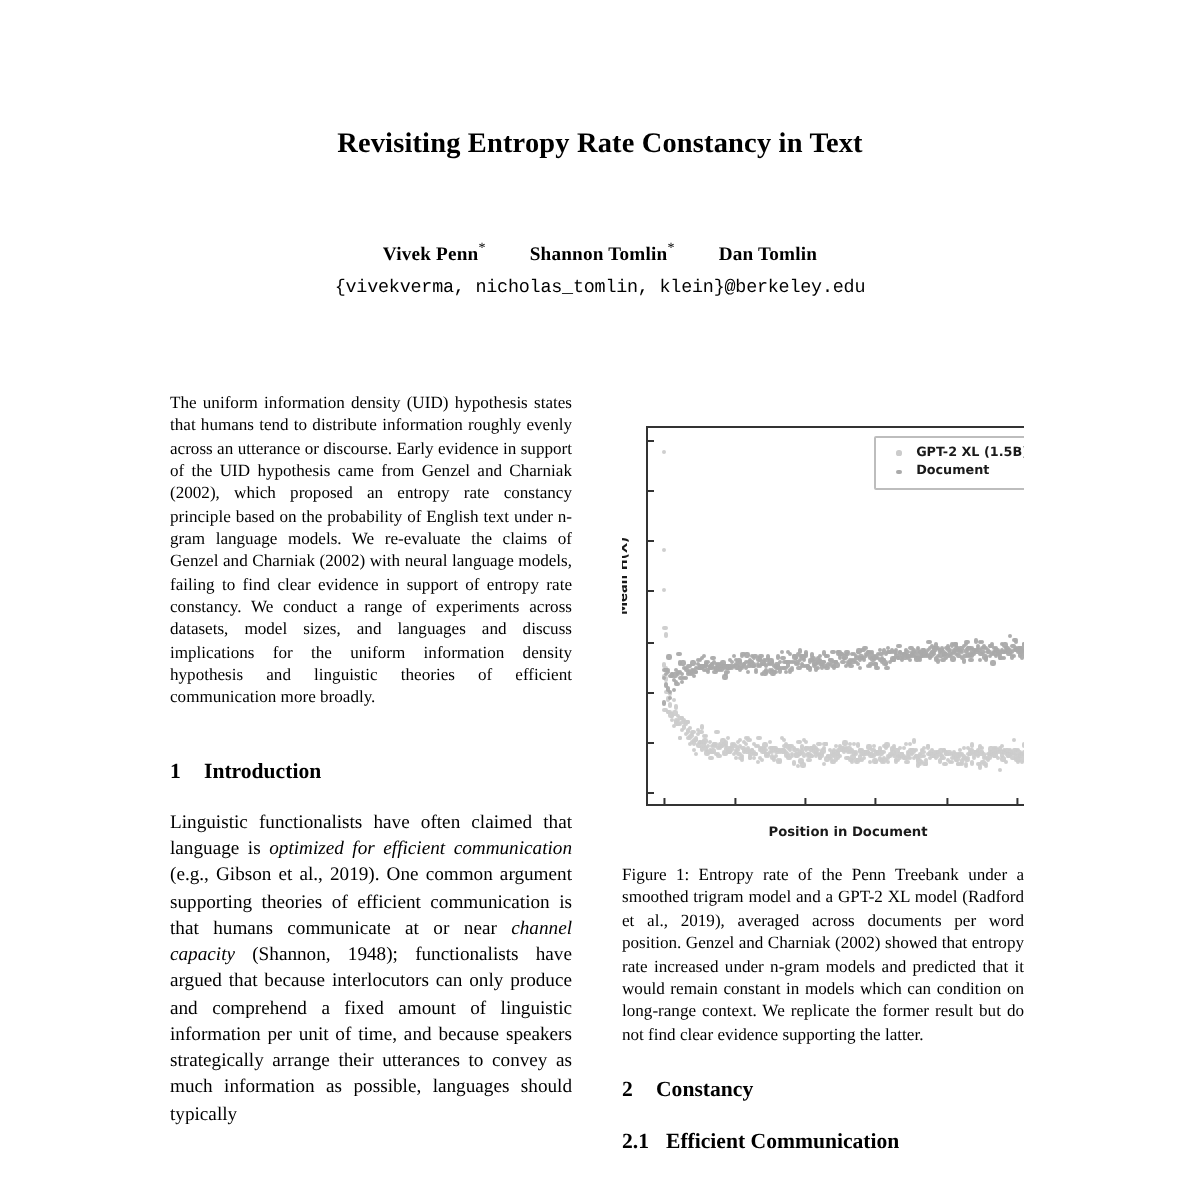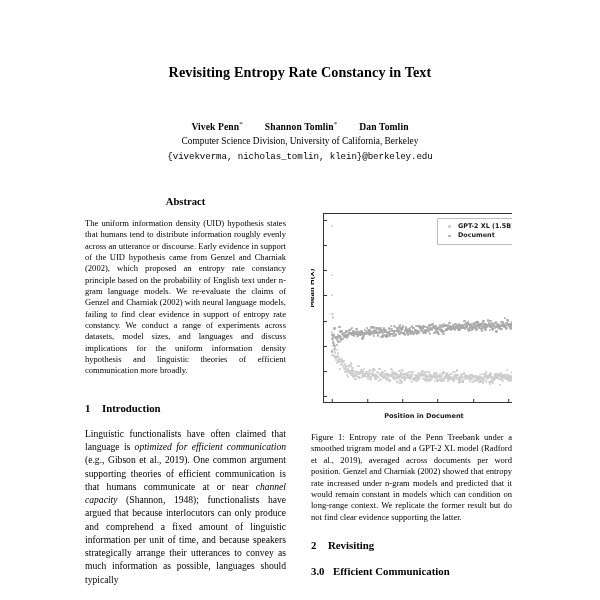--- a/index.html
+++ b/index.html
@@ -251,28 +251,26 @@
 <body>
 
 <div class="page">
 
   <h1 class="title">Revisiting Entropy Rate Constancy in Text</h1>
 
   <div class="authors">
     <span class="au"><span>Vivek Penn</span><sup>*</sup></span><span class="au"><span>Shannon Tomlin</span><sup>*</sup></span><span class="au"><span>Dan Tomlin</span></span>
   </div>
 
-  <div class="affil">Computer Science Division, University of California, Berkeley</div>
   <div class="email">{vivekverma, nicholas_tomlin, klein}@berkeley.edu</div>
 
   <div class="columns">
 
     <div class="col col-left">
 
-      <div class="sec-head-center">Abstract</div>
       <p class="abstract-body">The uniform information density (UID) hypothesis states that humans tend to distribute information roughly evenly across an utterance or discourse. Early evidence in support of the UID hypothesis came from Genzel and Charniak (2002), which proposed an entropy rate constancy principle based on the probability of English text under n-gram language models. We re-evaluate the claims of Genzel and Charniak (2002) with neural language models, failing to find clear evidence in support of entropy rate constancy. We conduct a range of experiments across datasets, model sizes, and languages and discuss implications for the uniform information density hypothesis and linguistic theories of efficient communication more broadly.</p>
 
       <div style="height:25px"></div>
 
       <div class="sec-head">
         <span class="num">1</span><span>Introduction</span>
       </div>
 
       <div style="height:13px"></div>
 
@@ -1353,27 +1351,27 @@
         </div>
       </div>
 
       <div style="height:10px"></div>
 
       <p class="caption"><span>Figure 1:</span> <span>Entropy rate of the Penn Treebank under a smoothed trigram model and a GPT-2 XL model (Radford et al., 2019), averaged across documents per word position. Genzel and Charniak (2002) showed that entropy rate increased under n-gram models and predicted that it would remain constant in models which can condition on long-range context. We replicate the former result but do not find clear evidence supporting the latter.</span></p>
 
       <div style="height:16px"></div>
 
       <div class="sec-head">
-        <span class="num">2</span><span>Revisiting</span>
+        <span class="num">2</span><span>Constancy</span>
       </div>
 
       <div style="height:14px"></div>
 
       <div class="sec-head sub">
-        <span class="num">3.0</span><span>Efficient Communication</span>
+        <span class="num">2.1</span><span>Efficient Communication</span>
       </div>
 
       <div style="height:11px"></div>
 
     </div>
 
   </div>
 </div>
 
 </body></html>

